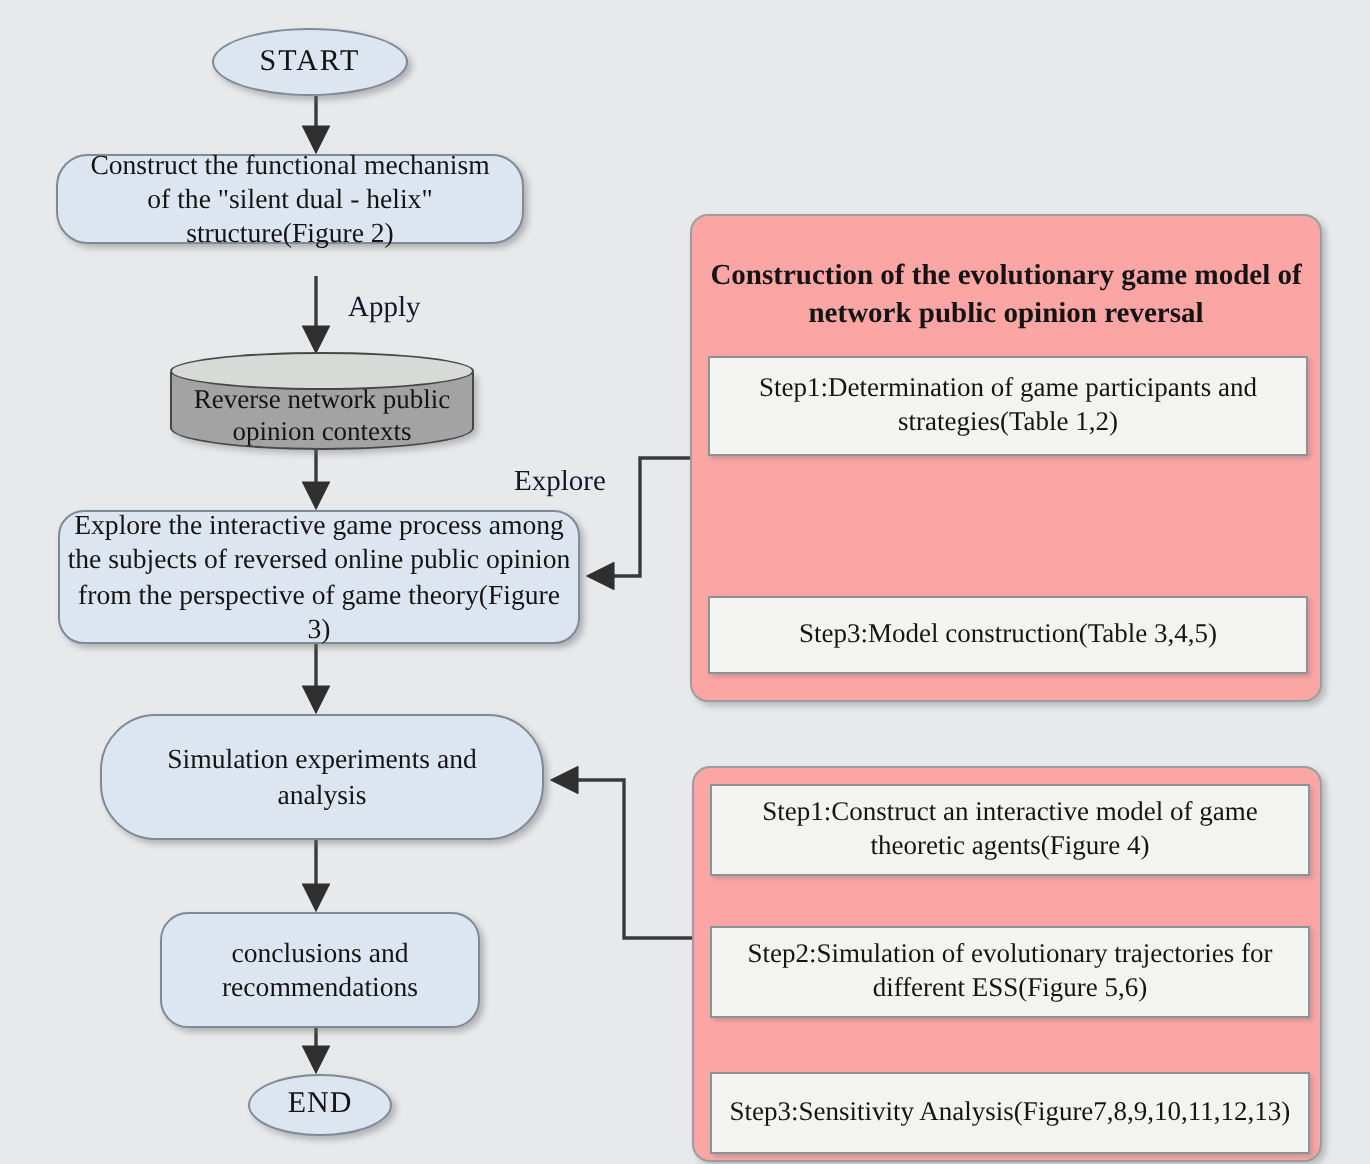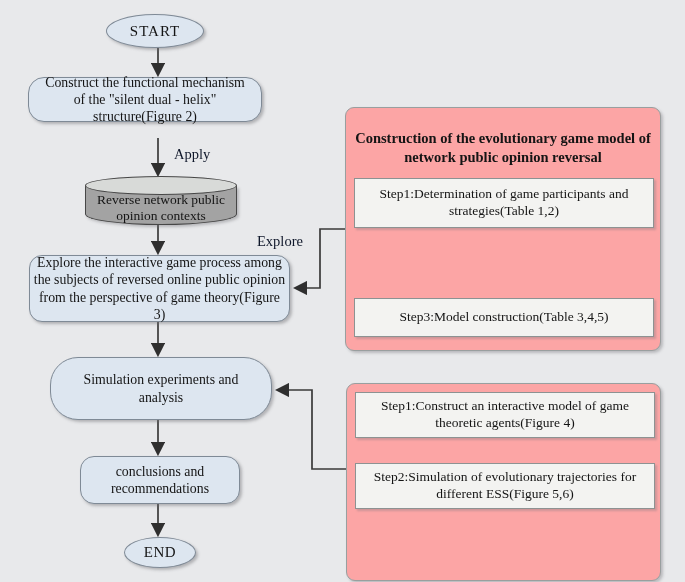--- a/index.html
+++ b/index.html
@@ -17,21 +17,21 @@
   }
   .blue{
     background:#dde6f0;border:1.4px solid #7f8a96;
     box-shadow:2px 2px 3px rgba(110,110,115,.45);
   }
   .oval{border-radius:50%;}
   .n-start{left:106px;top:14px;width:98px;height:34px;font-size:15px;letter-spacing:1px;}
   .n-construct{left:28px;top:77px;width:234px;height:45px;border-radius:16px;font-size:13.8px;padding:16px 13px;}
   .n-explore{left:29px;top:255px;width:261px;height:67px;border-radius:13px;font-size:13.8px;padding:0 2px;}
   .n-sim{left:50px;top:357px;width:222px;height:63px;border-radius:28px;font-size:13.8px;padding:0 10px;}
-  .n-conc{left:80px;top:456px;width:160px;height:48px;border-radius:14px;font-size:13.8px;padding:0 8px;}
+  .n-conc{left:80px;top:456px;width:160px;height:58px;border-radius:14px;font-size:13.8px;padding:0 8px;}
   .n-end{left:124px;top:537px;width:72px;height:31px;font-size:15px;letter-spacing:.5px;}
   .cylinder{
     position:absolute;left:85px;top:186px;width:152px;height:39px;z-index:2;
     box-sizing:border-box;background:#a3a3a3;
     border:1.4px solid #474747;border-top:none;
     border-radius:0 0 76px 76px / 0 0 11px 11px;
     display:flex;align-items:center;justify-content:center;text-align:center;
     font-size:13.5px;line-height:1.2;
     box-shadow:2px 2px 3px rgba(110,110,115,.4);
   }
@@ -115,15 +115,16 @@
 
   <div class="panel panel1">
     <div class="panel-title">Construction of the evolutionary game model of network public opinion reversal</div>
     <div class="step p1s1">Step1:Determination of game participants and strategies(Table 1,2)</div>
     <div class="step p1s3">Step3:Model construction(Table 3,4,5)</div>
   </div>
 
   <div class="panel panel2">
     <div class="step p2s1">Step1:Construct an interactive model of game theoretic agents(Figure 4)</div>
     <div class="step p2s2">Step2:Simulation of evolutionary trajectories for different ESS(Figure 5,6)</div>
+    <div class="step p2s3">Step3:Sensitivity Analysis(Figure7,8,9,10,11,12,13)</div>
   </div>
 
 </div>
 
 </body></html>

